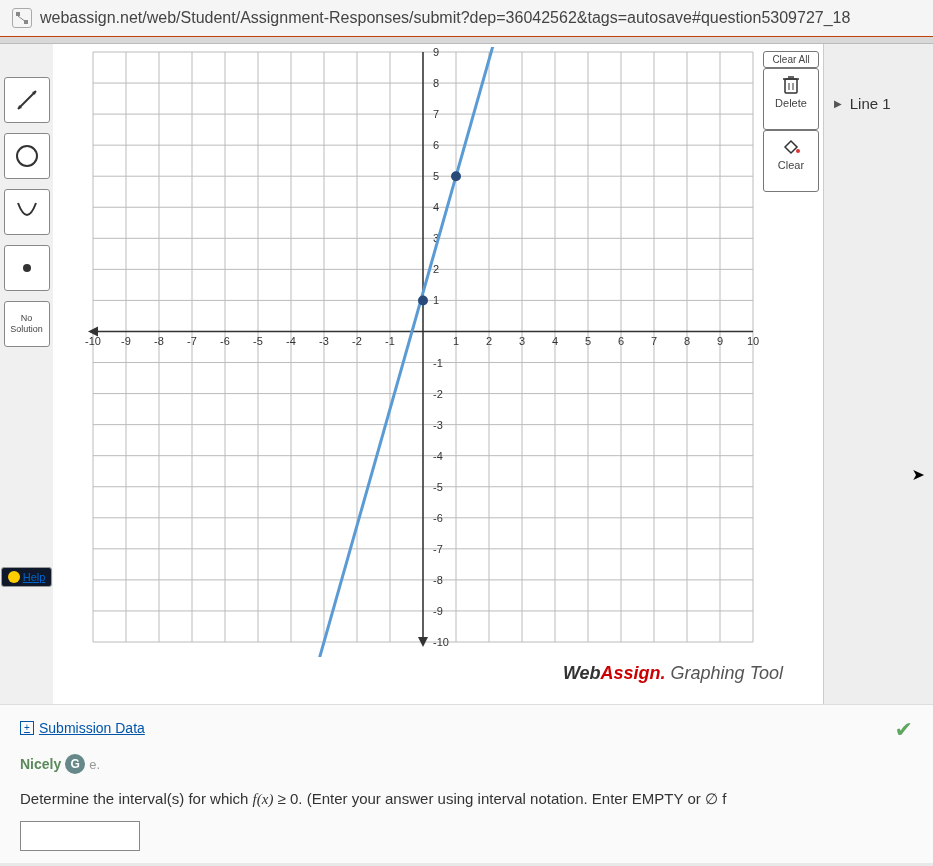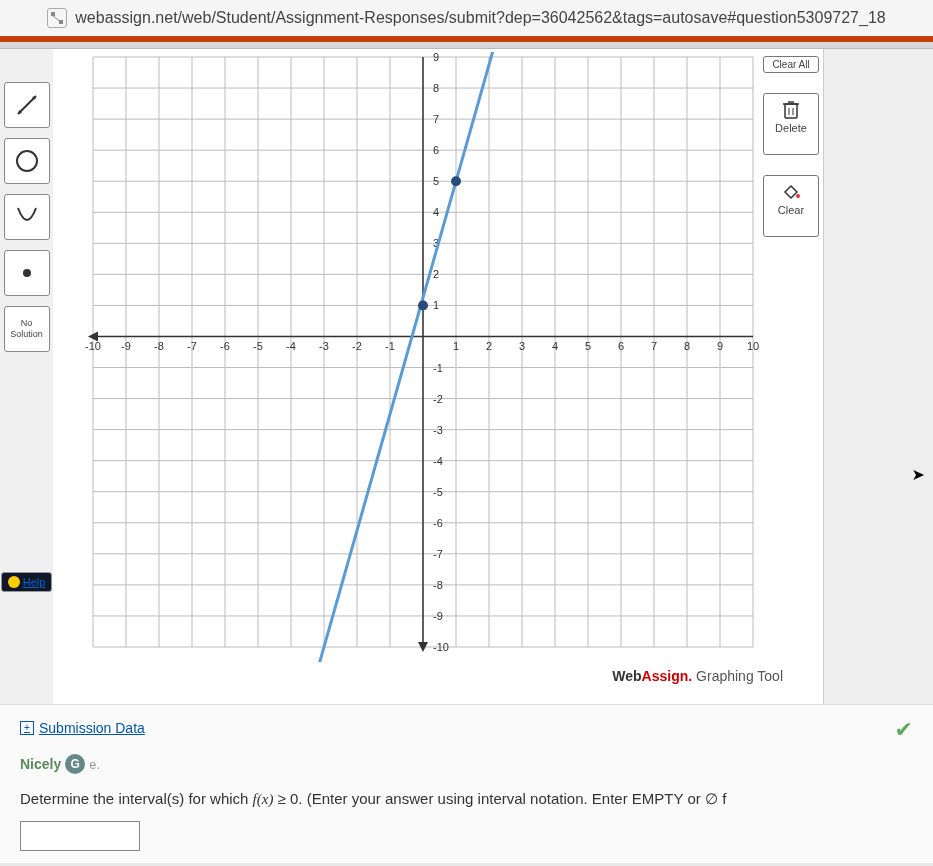--- a/index.html
+++ b/index.html
@@ -1,39 +1,39 @@
 <!DOCTYPE html>
 <html><head>
   <meta charset="utf-8">
   <style>
     * { box-sizing: border-box; margin: 0; padding: 0; }
     body { font-family: Arial, sans-serif; background: #e8e8e8; width: 933px; height: 866px; overflow: hidden; }
     
-    .browser-bar { background: #f5f5f5; border-bottom: 6px solid #c2410c; padding: 8px 12px; display: flex; align-items: center; gap: 8px; justify-content: center; }
+    .browser-bar { background: #f5f5f5; border-bottom: 1px solid #c2410c; padding: 8px 12px; display: flex; align-items: center; gap: 8px; }
     .site-icon { width: 20px; height: 20px; border: 1px solid #aaa; border-radius: 3px; display: flex; align-items: center; justify-content: center; font-size: 10px; color: #666; }
     .url-text { color: #444; font-size: 16px; }
     
     .main-area { display: flex; background: #fff; position: relative; }
     .main-area::before { content: ""; position: absolute; top: 0; left: 0; right: 0; height: 6px; background: #d8d8d8; border-bottom: 1px solid #bbb; }
     
     .toolbar-left { width: 53px; background: #f0f0f0; padding: 40px 6px 10px; display: flex; flex-direction: column; gap: 10px; align-items: center; }
     .tool-btn { width: 46px; height: 46px; background: #fff; border: 1px solid #888; border-radius: 3px; display: flex; align-items: center; justify-content: center; cursor: pointer; }
     .tool-btn-txt { width: 46px; height: 46px; background: #fff; border: 1px solid #888; border-radius: 3px; display: flex; align-items: center; justify-content: center; font-size: 9px; color: #444; text-align: center; line-height: 1.2; cursor: pointer; }
     .help-link { margin-top: 210px; background: #0f172a; border: 1px solid #999; border-radius: 3px; padding: 3px 6px; font-size: 11px; color: #0066cc; text-decoration: underline; cursor: pointer; display: flex; align-items: center; gap: 3px; }
     .help-bulb { width: 12px; height: 12px; background: #ffcc00; border-radius: 50%; display: inline-block; }
     
     .graph-area { flex: 1; padding: 10px 0; position: relative; }
     .grid-canvas { position: relative; width: 700px; height: 610px; margin-left: 20px; }
     .grid-svg { position: absolute; top: 0; left: 0; }
     
-    .right-tools { position: absolute; right: -48px; top: 4px; width: 60px; display: flex; flex-direction: column; gap: 20px; align-items: center; }
+    .right-tools { position: absolute; right: -48px; top: 4px; width: 60px; display: flex; flex-direction: column; gap: 0; align-items: center; }
     .right-btn { width: 56px; background: #fff; border: 1px solid #777; border-radius: 3px; padding: 4px 2px 20px; display: flex; flex-direction: column; align-items: center; font-size: 11px; color: #444; cursor: pointer; }
     .right-btn .icon-box { height: 24px; display: flex; align-items: center; justify-content: center; }
     
-    .footer-brand { text-align: right; padding: 6px 40px 10px 0; font-size: 14px; color: #555; }
+    .footer-brand { text-align: right; padding: 6px 40px 10px 0; font-size: 18px; color: #555; font-style: italic; }
     .footer-brand .wa1 { color: #333; font-weight: bold; }
     .footer-brand .wa2 { color: #cc0000; font-weight: bold; }
     
     .side-panel { width: 110px; background: #eee; border-left: 1px solid #ccc; padding-top: 50px; }
     .line-item { padding: 8px 10px; font-size: 15px; color: #333; display: flex; align-items: center; gap: 8px; cursor: pointer; }
     .line-item::before { content: "▶"; font-size: 10px; color: #555; }
     
     .bottom-section { background: #fafafa; padding: 12px 20px; border-top: 1px solid #ddd; }
     .submission-link { color: #0055aa; text-decoration: underline; font-size: 14px; cursor: pointer; display: inline-flex; align-items: center; gap: 5px; }
     .sub-icon { display: inline-block; width: 14px; height: 14px; border: 1px solid #0055aa; font-size: 10px; text-align: center; line-height: 12px; }
@@ -212,20 +212,23 @@
           <span>Clear</span>
         </div>
       </div>
     </div>
     <div class="footer-brand">
       <span class="wa1">Web</span><span class="wa2">Assign.</span><span> Graphing Tool</span>
     </div>
   </div>
 
   <div class="side-panel">
+    <div class="line-item">
+      <span>Line 1</span>
+    </div>
     <span class="cursor-arrow">➤</span>
   </div>
 </div>
 
 <div class="bottom-section">
   <span class="check-mark">✔</span>
   <a class="submission-link">
     <span class="sub-icon">+</span>
     <span>Submission Data</span>
   </a>

